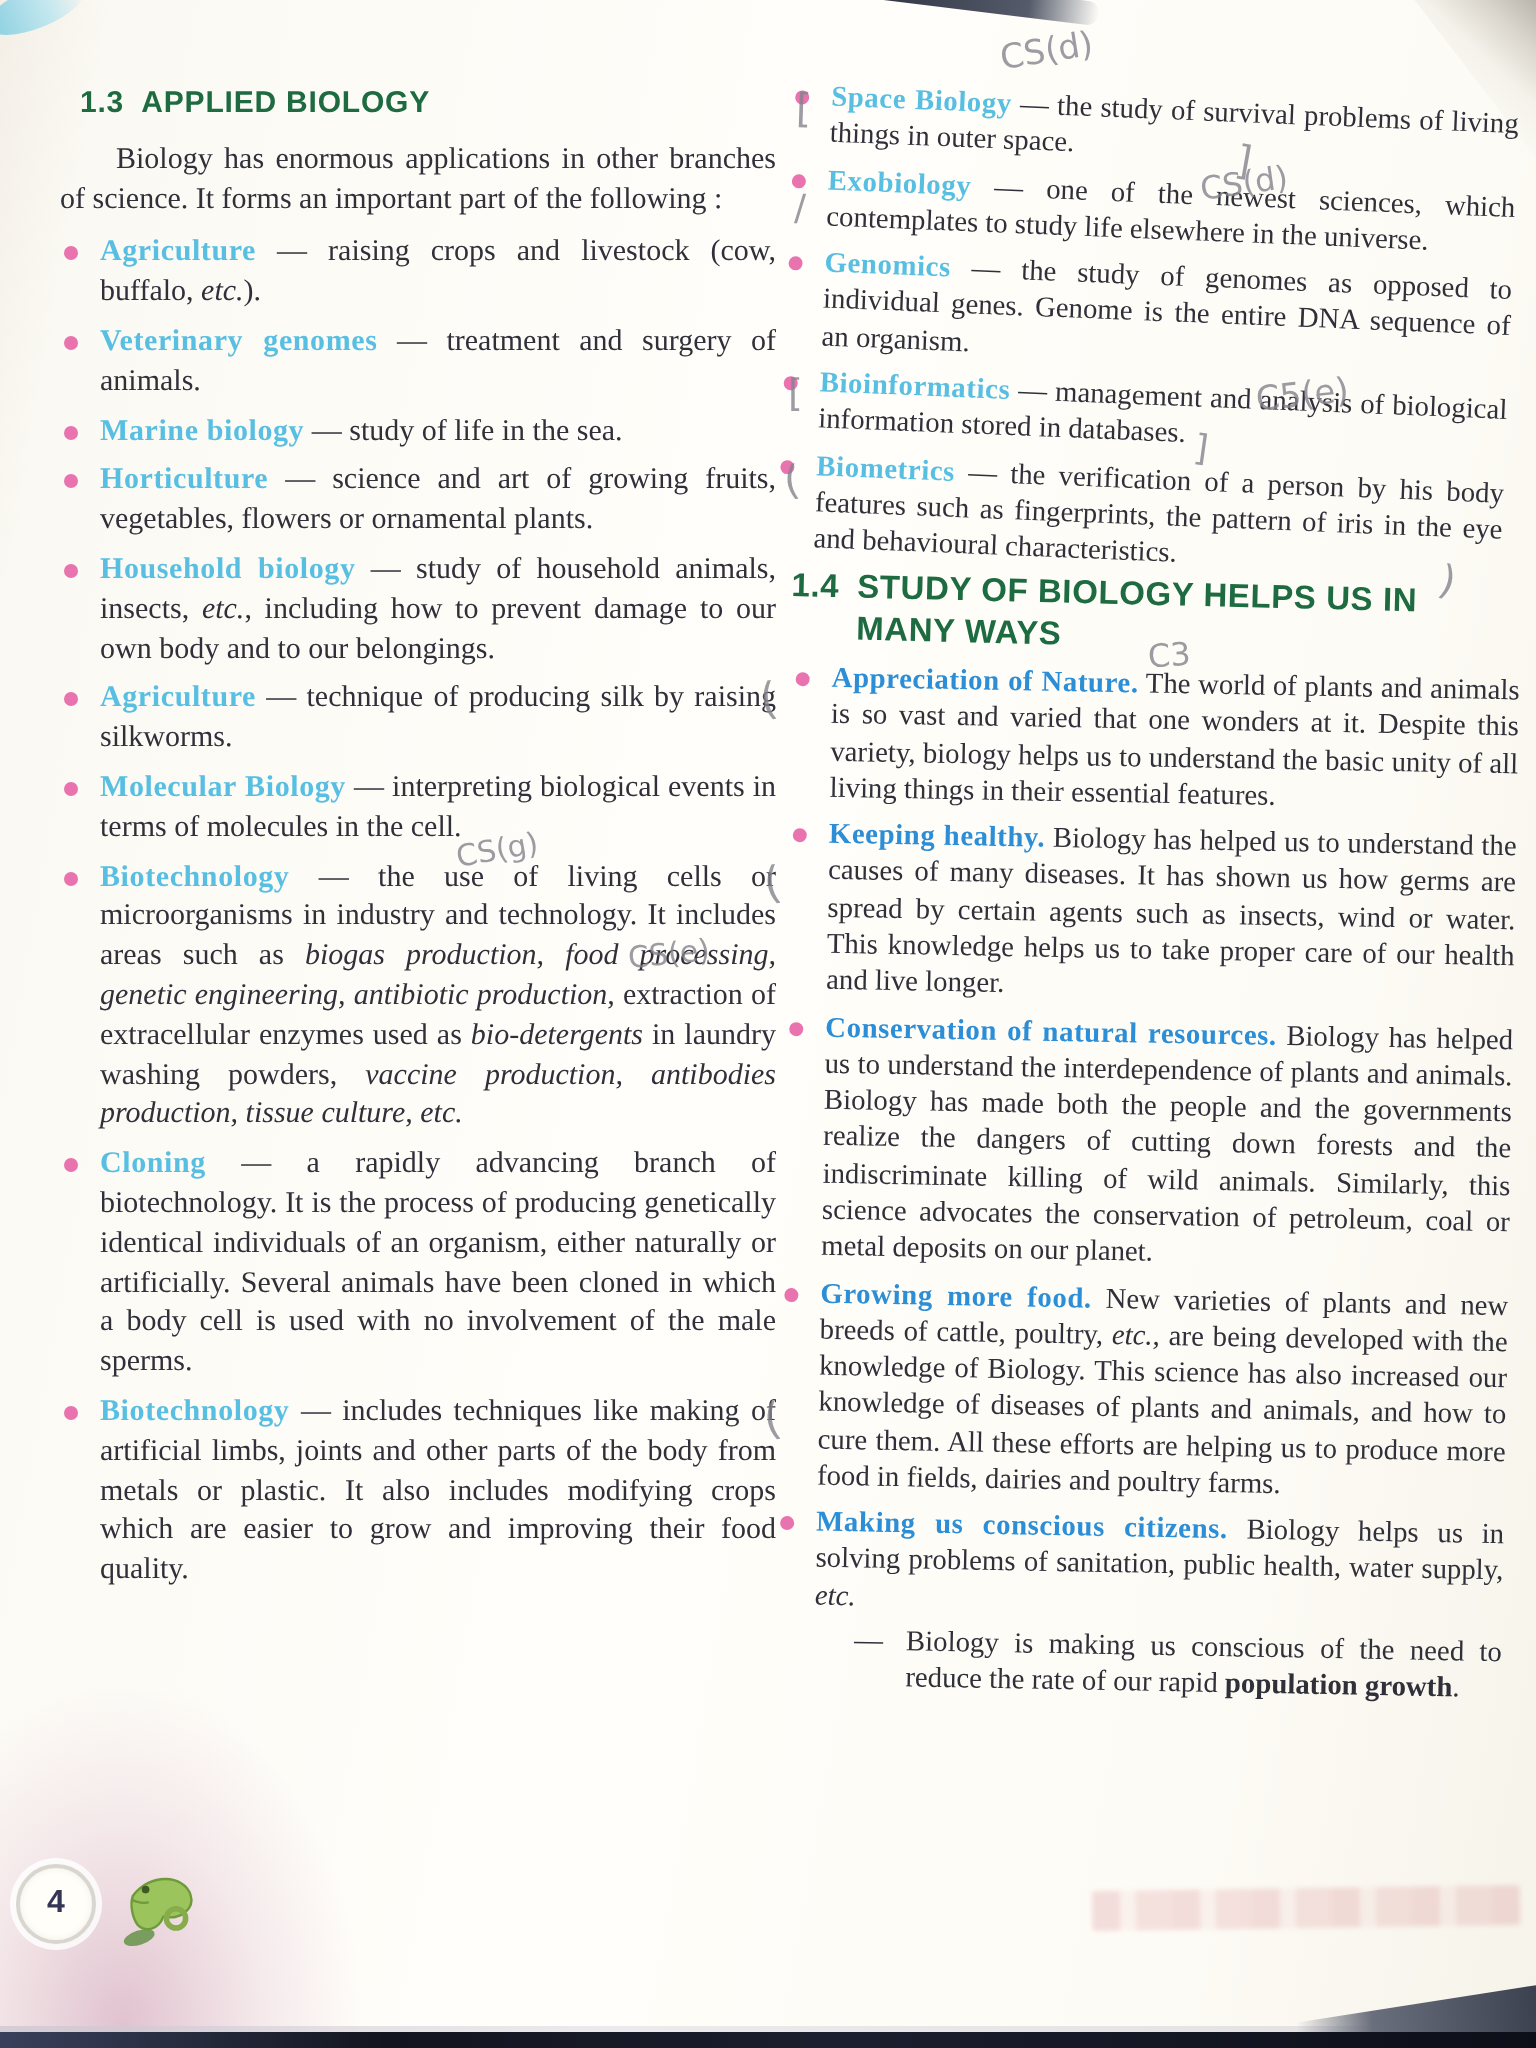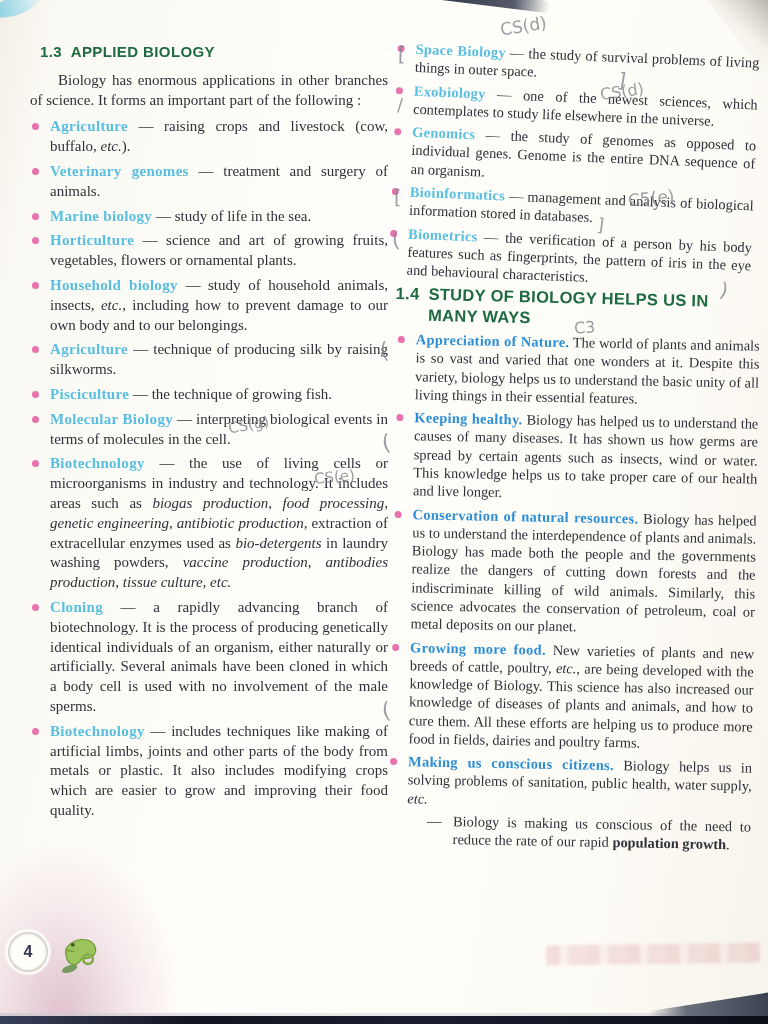--- a/index.html
+++ b/index.html
@@ -92,23 +92,20 @@
   </div>
 
   <div class="item">
     <span class="bullet"></span><span class="term">Household biology</span><span class="sep"> — </span><span class="desc">study of household animals, insects, <i>etc.</i>, including how to prevent damage to our own body and to our belongings.</span>
   </div>
 
   <div class="item">
     <span class="bullet"></span><span class="term">Agriculture</span><span class="sep"> — </span><span class="desc">technique of producing silk by raising silkworms.</span>
   </div>
 
-  <div class="item">
-    <span class="bullet"></span><span class="term">Pisciculture</span><span class="sep"> — </span><span class="desc">the technique of growing fish.</span>
-  </div>
 
   <div class="item">
     <span class="bullet"></span><span class="term">Molecular Biology</span><span class="sep"> — </span><span class="desc">interpreting biological events in terms of molecules in the cell.</span>
   </div>
 
   <div class="item">
     <span class="bullet"></span><span class="term">Biotechnology</span><span class="sep"> — </span><span class="desc">the use of living cells or microorganisms in industry and technology. It includes areas such as <i>biogas production, food processing, genetic engineering, antibiotic production,</i> extraction of extracellular enzymes used as <i>bio-detergents</i> in laundry washing powders, <i>vaccine production, antibodies production, tissue culture, etc.</i></span>
   </div>
 
   <div class="item">

